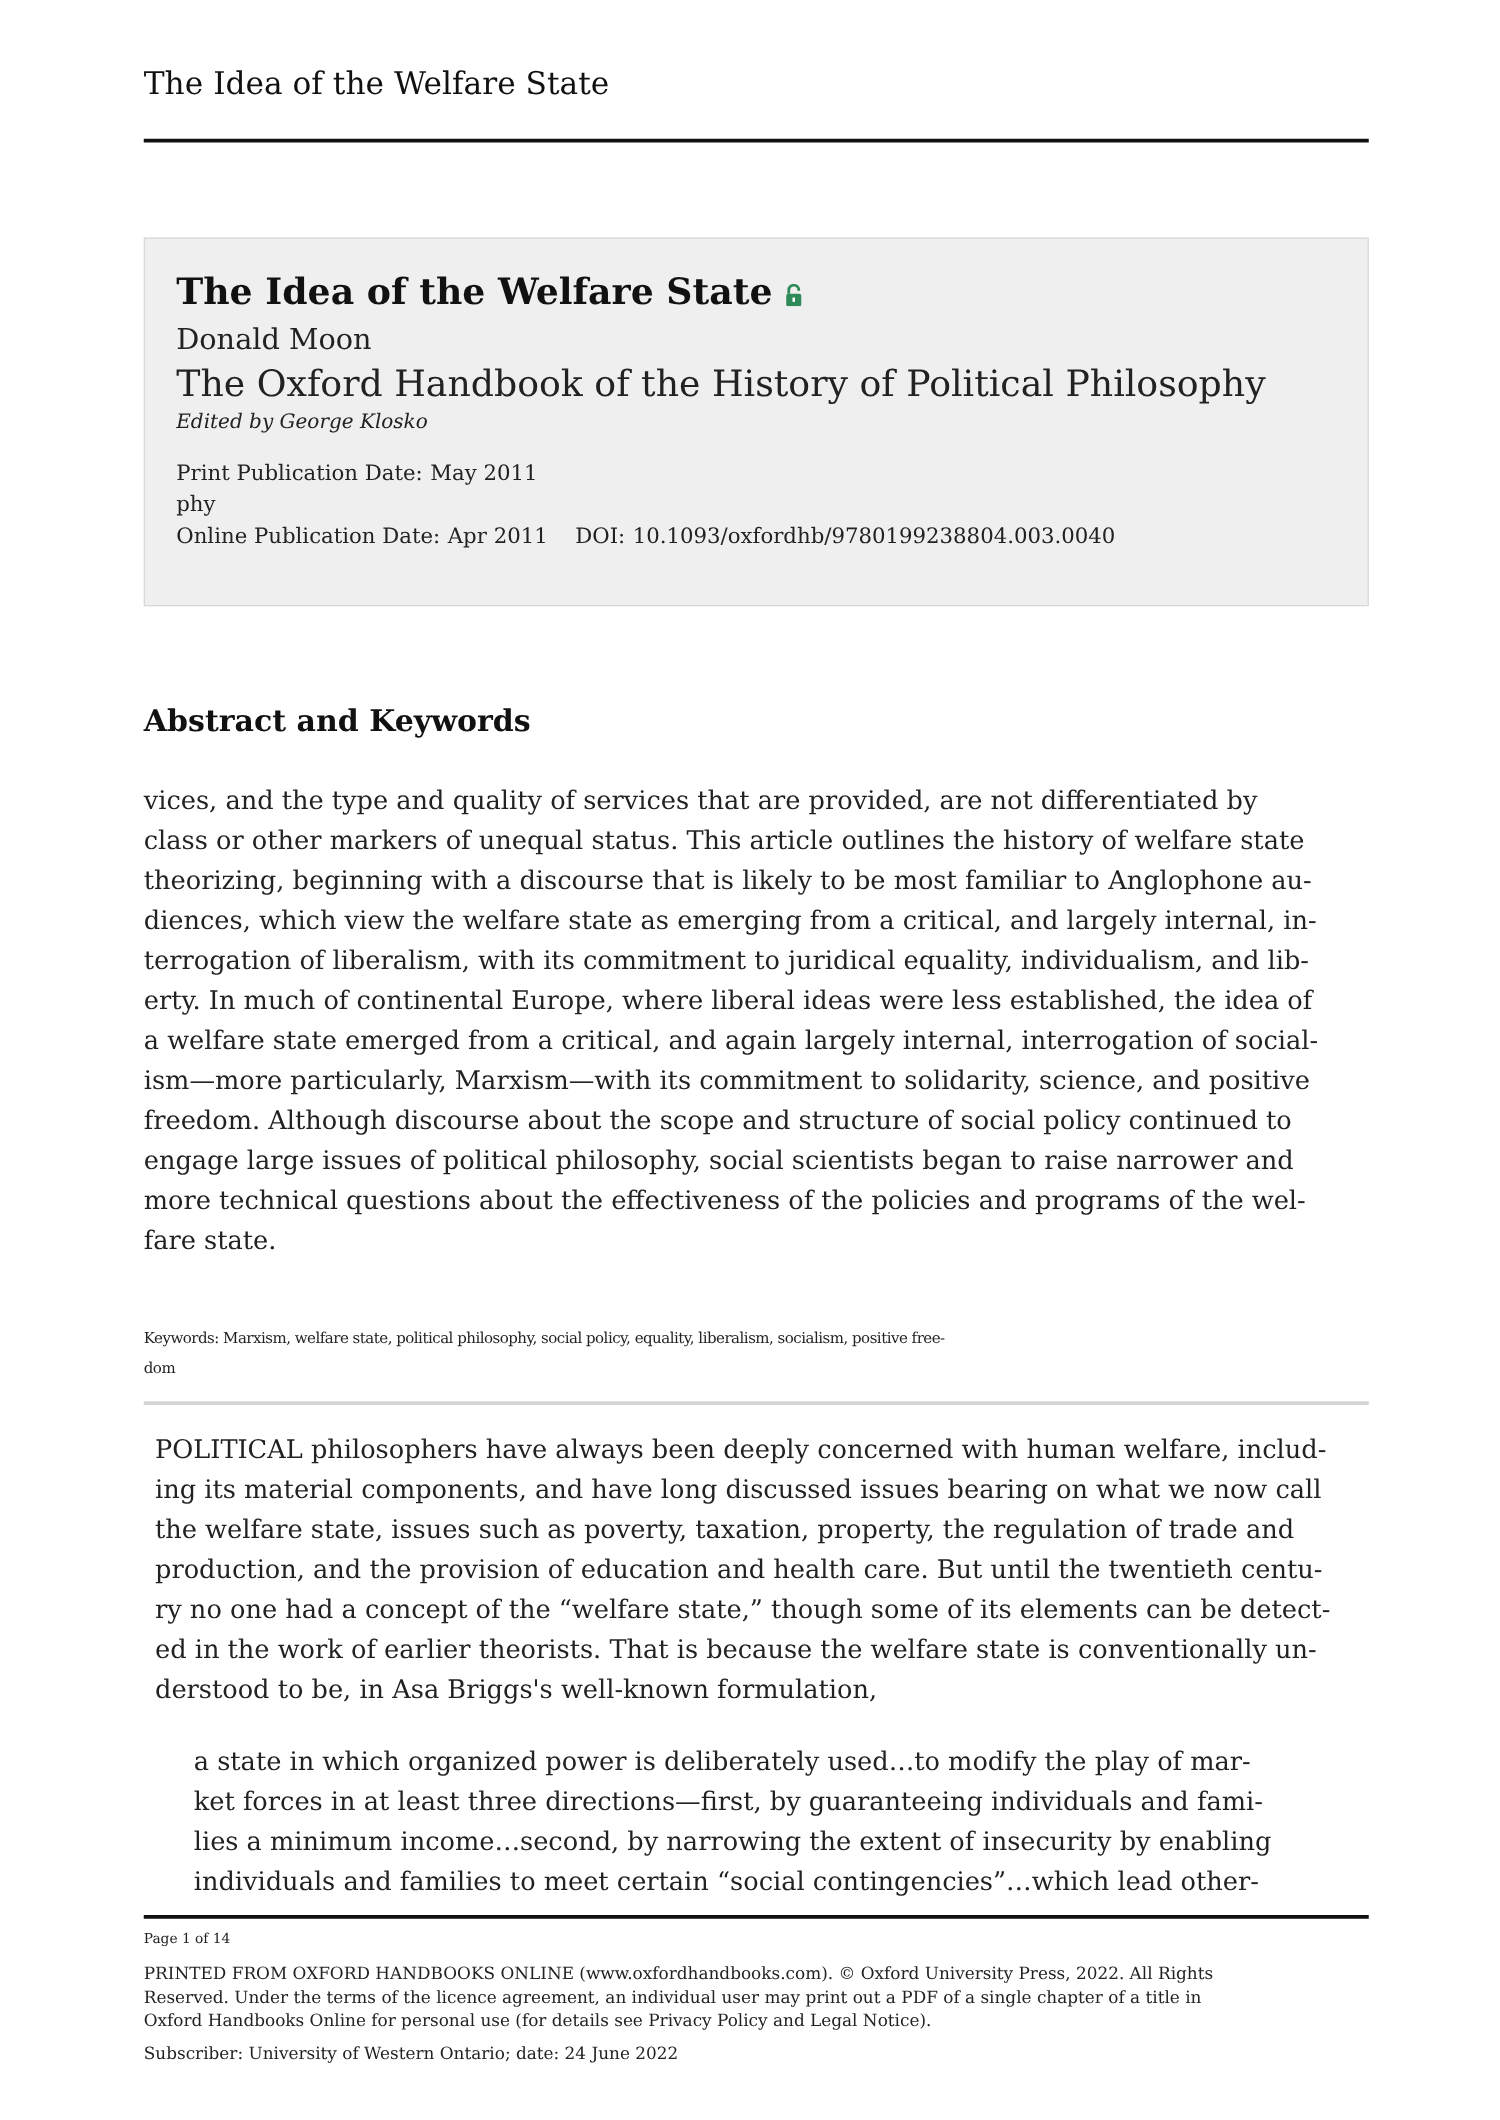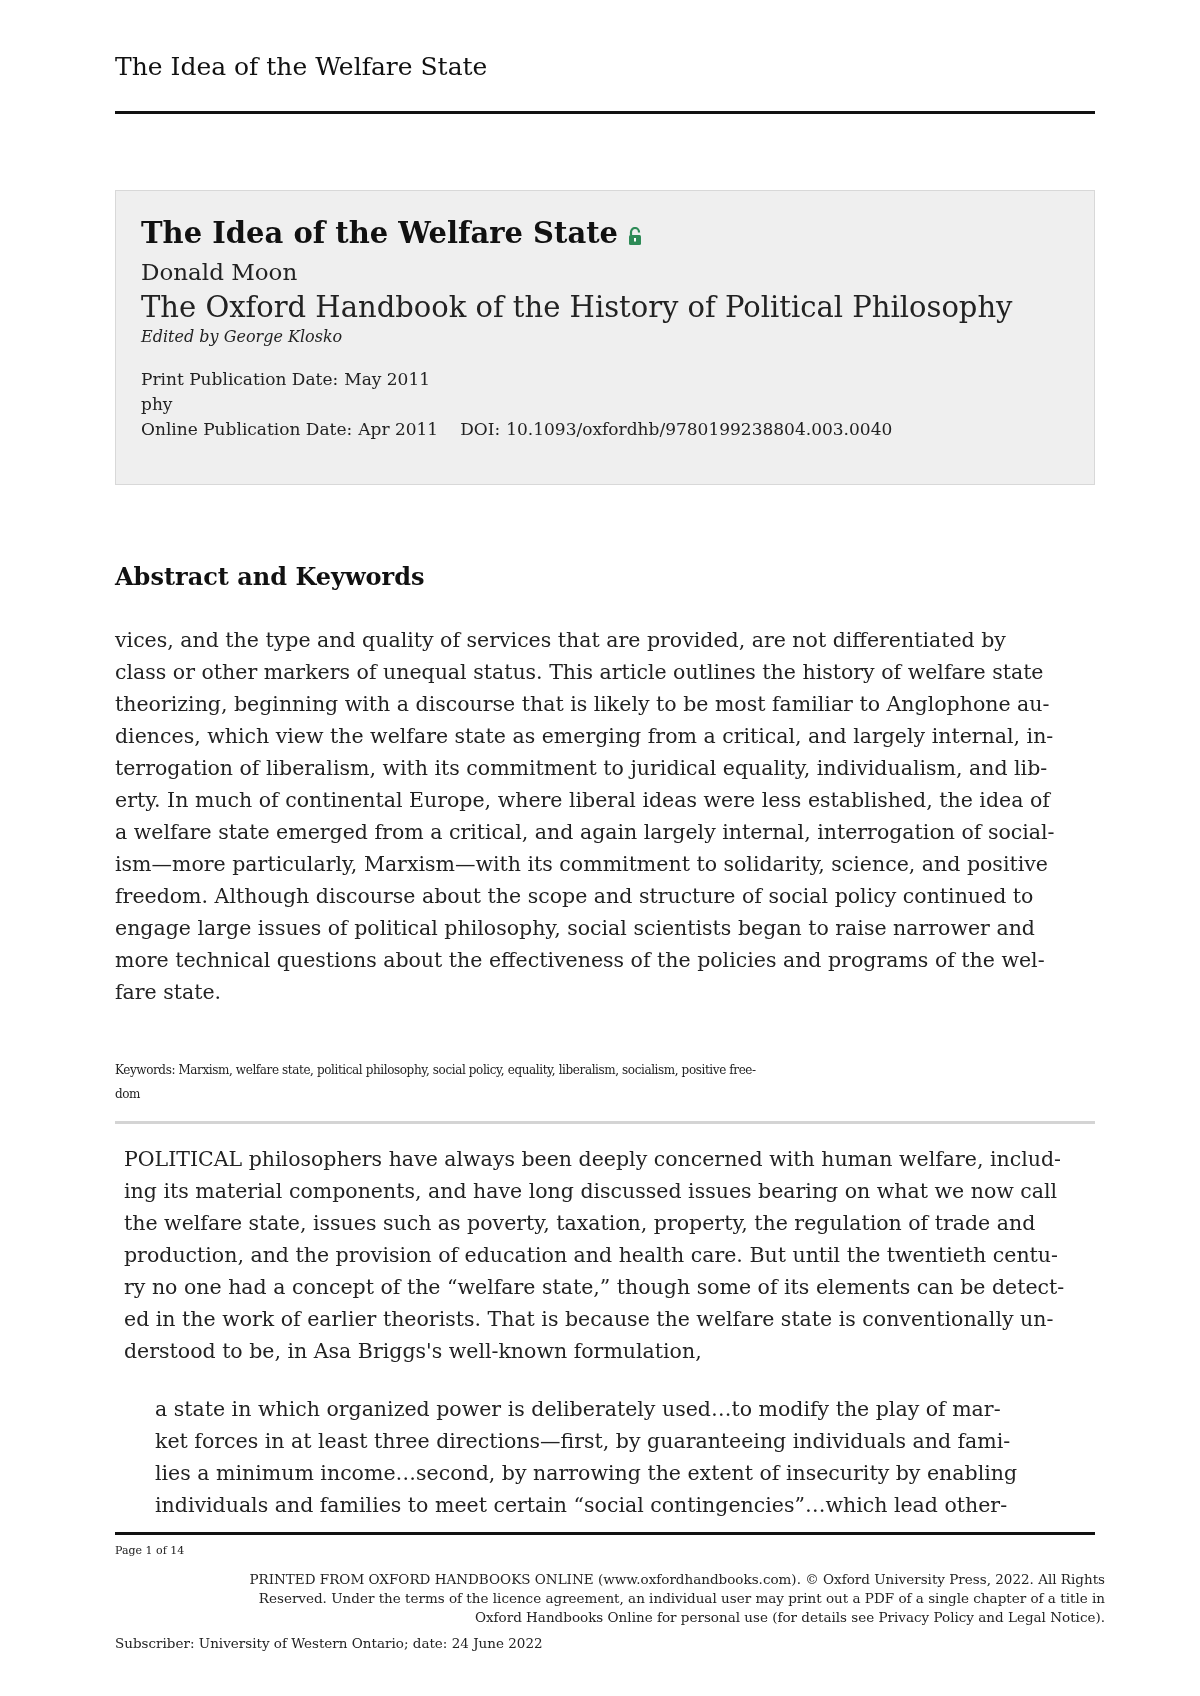--- a/index.html
+++ b/index.html
@@ -57,21 +57,21 @@
     .rule-bottom {
       position: absolute; left: 115px; top: 1532px; width: 980px; height: 3px; background: #111;
     }
     .page-number {
       position: absolute; left: 115px; top: 1544px; font-size: 11px; color: #222;
     }
     .footer-notice {
       position: absolute; left: 115px; top: 1570px; width: 990px;
       font-size: 13.5px; line-height: 19px; color: #222;
     }
-    .footer-notice .line { display: block; white-space: nowrap; text-align: right; }
+    .footer-notice .line { display: block; white-space: nowrap; }
     .subscriber {
       position: absolute; left: 115px; top: 1635px; font-size: 13.5px; color: #222;
     }
   </style>
 </head>
 <body>
 
 <div class="running-head">The Idea of the Welfare State</div>
 <div class="rule-top"></div>
 

